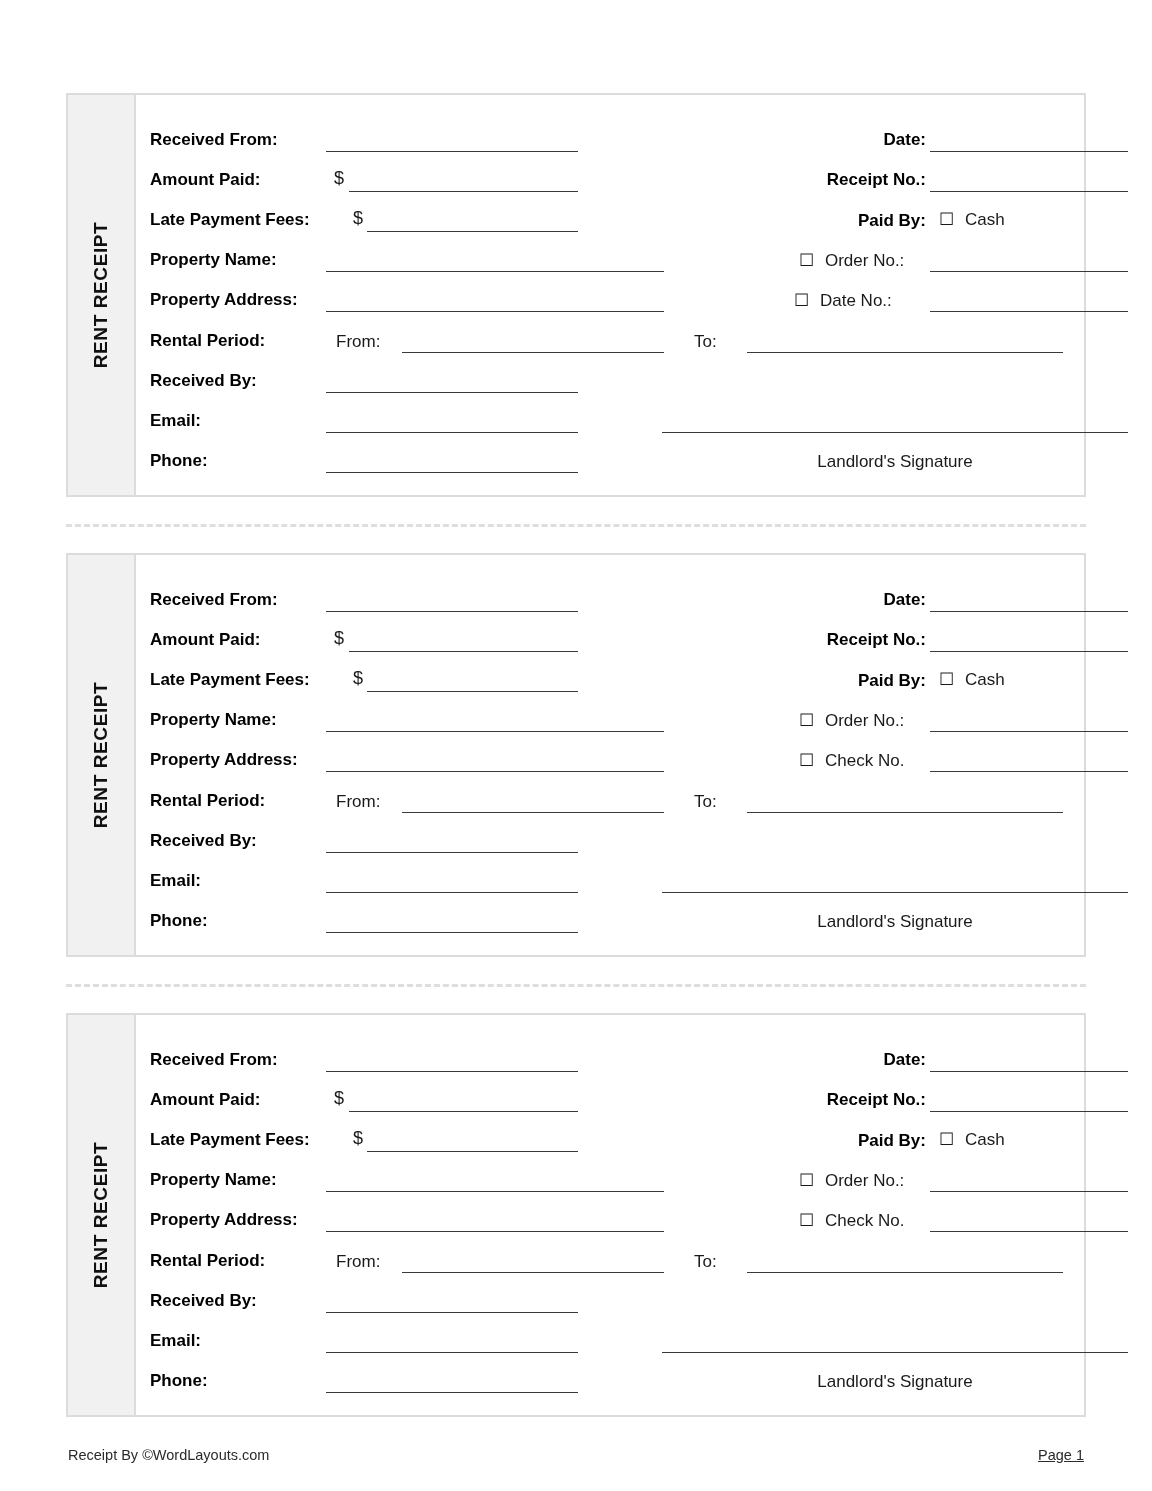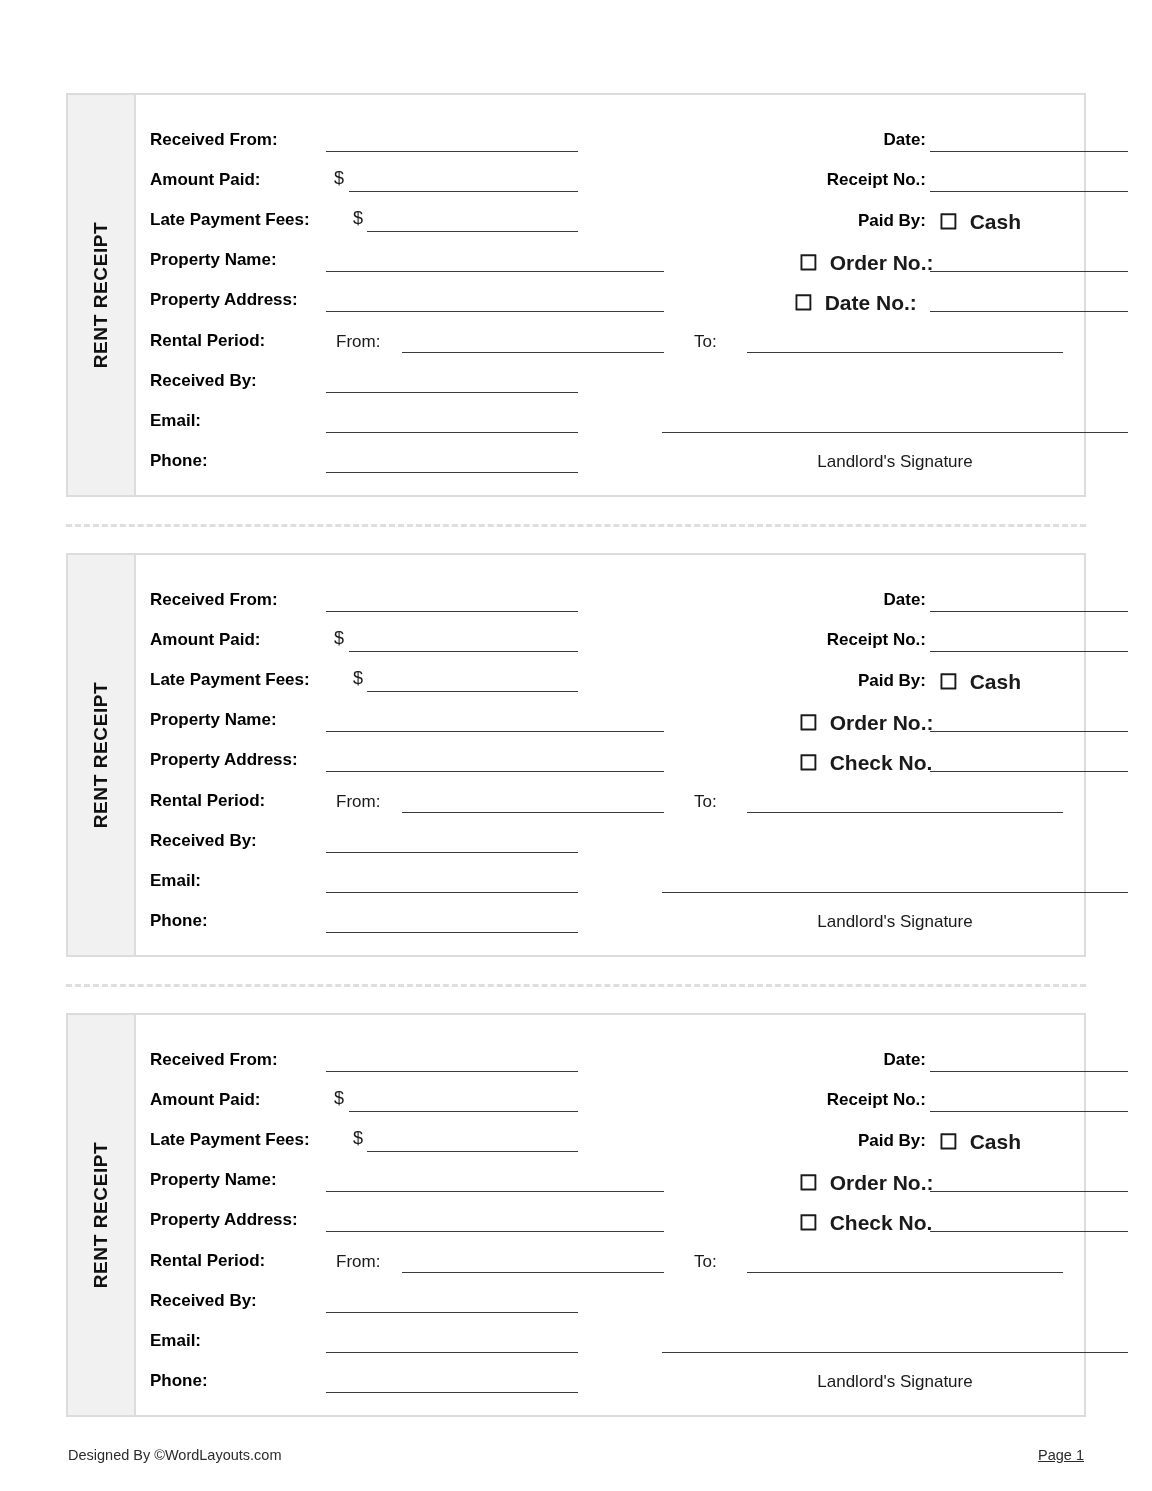--- a/index.html
+++ b/index.html
@@ -98,22 +98,22 @@
     position: absolute;
     font-size: 17px;
     font-weight: normal;
     color: #1a1a1a;
     text-align: center;
     white-space: nowrap;
     line-height: 1;
   }
   .cbox {
     position: absolute;
-    font-size: 21px;
-    font-weight: bold;
+    font-size: 17px;
+    font-weight: normal;
     color: #1a1a1a;
     white-space: nowrap;
     line-height: 1;
   }
 
   
   .cutline {
     position: absolute;
     left: 66px;
     width: 1020px;
@@ -324,16 +324,16 @@
         <span style="margin-right: 6px;">☐</span>
         <span>Check No.</span>
       </div>
       <div class="rule" style="left:794px; top:216px; width:198px;"></div>
 
       <div class="rule" style="left:526px; top:337px; width:466px;"></div>
       <div class="sig-caption" style="left:526px; top:358px; width:466px;">Landlord's Signature</div>
     </div>
   </div>
 
-  <div class="footer-left">Designed By ©WordLayouts.com</div>
+  <div class="footer-left">Receipt By ©WordLayouts.com</div>
   <div class="footer-right">Page 1</div>
 
 </div>
 
 </body></html>

